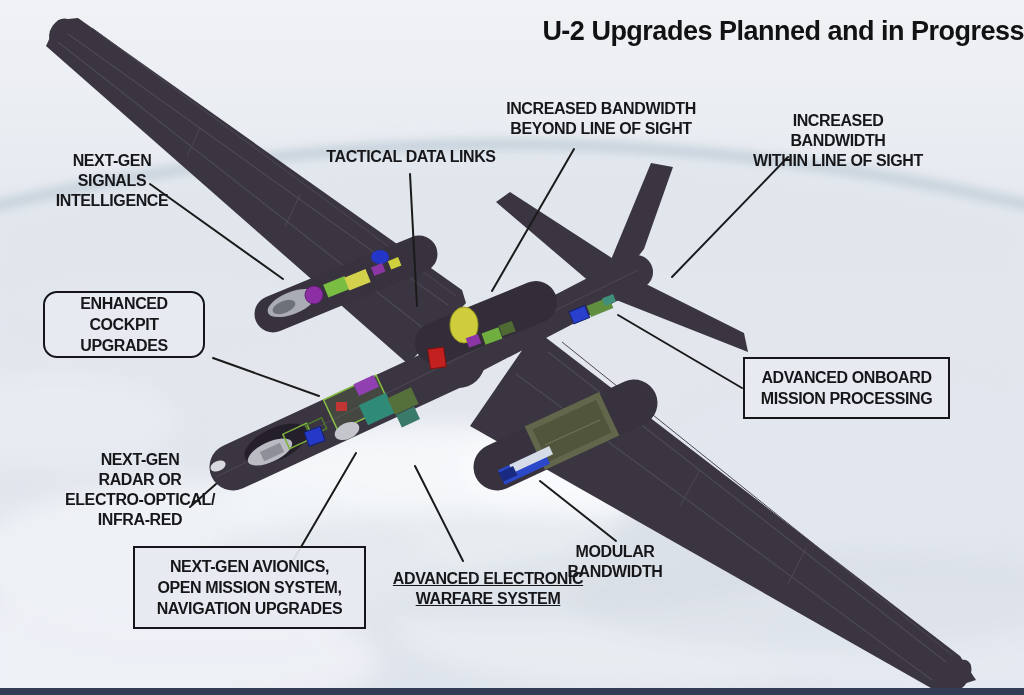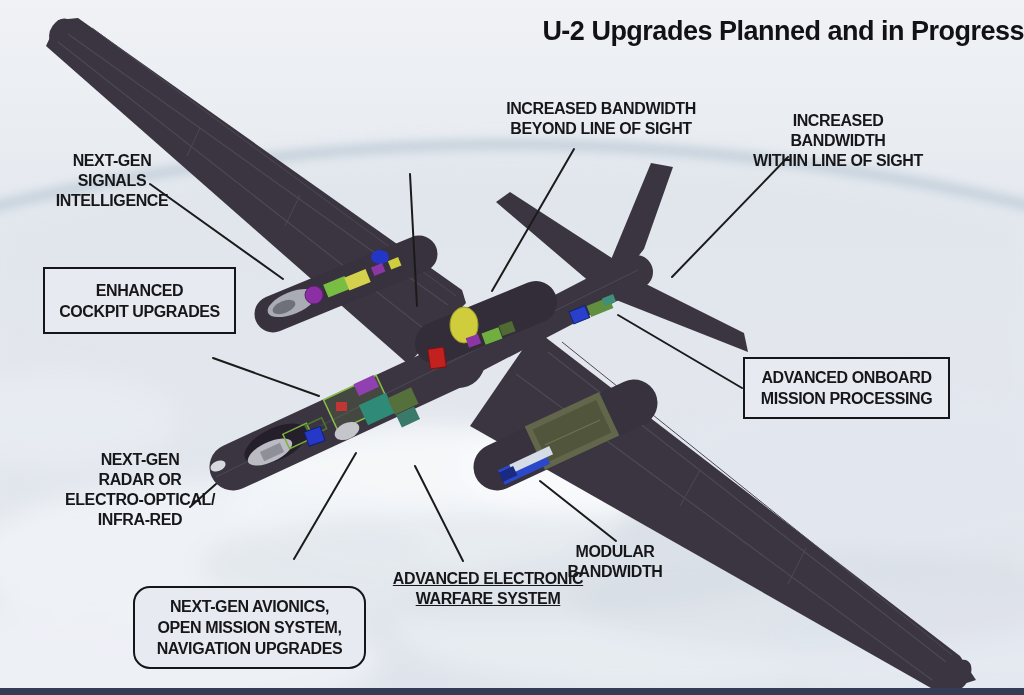--- a/index.html
+++ b/index.html
@@ -165,39 +165,40 @@
 
     <rect x="0" y="688" width="1024" height="7" fill="#333d56"></rect>
   </svg>
 
   <div class="title">U-2 Upgrades Planned and in Progress</div>
 
   <div class="t" style="left:112px;top:151px;">NEXT-GEN
 SIGNALS
 INTELLIGENCE</div>
 
+  <div class="t" style="left:411px;top:147px;">TACTICAL DATA LINKS</div>
 
   <div class="t" style="left:601px;top:99px;">INCREASED BANDWIDTH
 BEYOND LINE OF SIGHT</div>
 
   <div class="t" style="left:838px;top:111px;">INCREASED BANDWIDTH
 WITHIN LINE OF SIGHT</div>
 
-  <div class="tbox" style="left:43px;top:267px;width:193px;height:67px;">ENHANCED
+  <div class="tbox" style="left:43px;top:291px;width:162px;height:67px;border-radius:14px;">ENHANCED
 COCKPIT UPGRADES</div>
 
   <div class="tbox" style="left:743px;top:357px;width:207px;height:62px;">ADVANCED ONBOARD
 MISSION PROCESSING</div>
 
   <div class="t" style="left:140px;top:450px;">NEXT-GEN
 RADAR OR
 ELECTRO-OPTICAL/
 INFRA-RED</div>
 
-  <div class="tbox" style="left:133px;top:586px;width:233px;height:83px;border-radius:17px;">NEXT-GEN AVIONICS,
+  <div class="tbox" style="left:133px;top:546px;width:233px;height:83px;">NEXT-GEN AVIONICS,
 OPEN MISSION SYSTEM,
 NAVIGATION UPGRADES</div>
 
   <div class="t" style="left:488px;top:569px;text-decoration:underline;">ADVANCED ELECTRONIC
 WARFARE SYSTEM</div>
 
   <div class="t" style="left:615px;top:542px;">MODULAR
 BANDWIDTH</div>
 </div>
 

